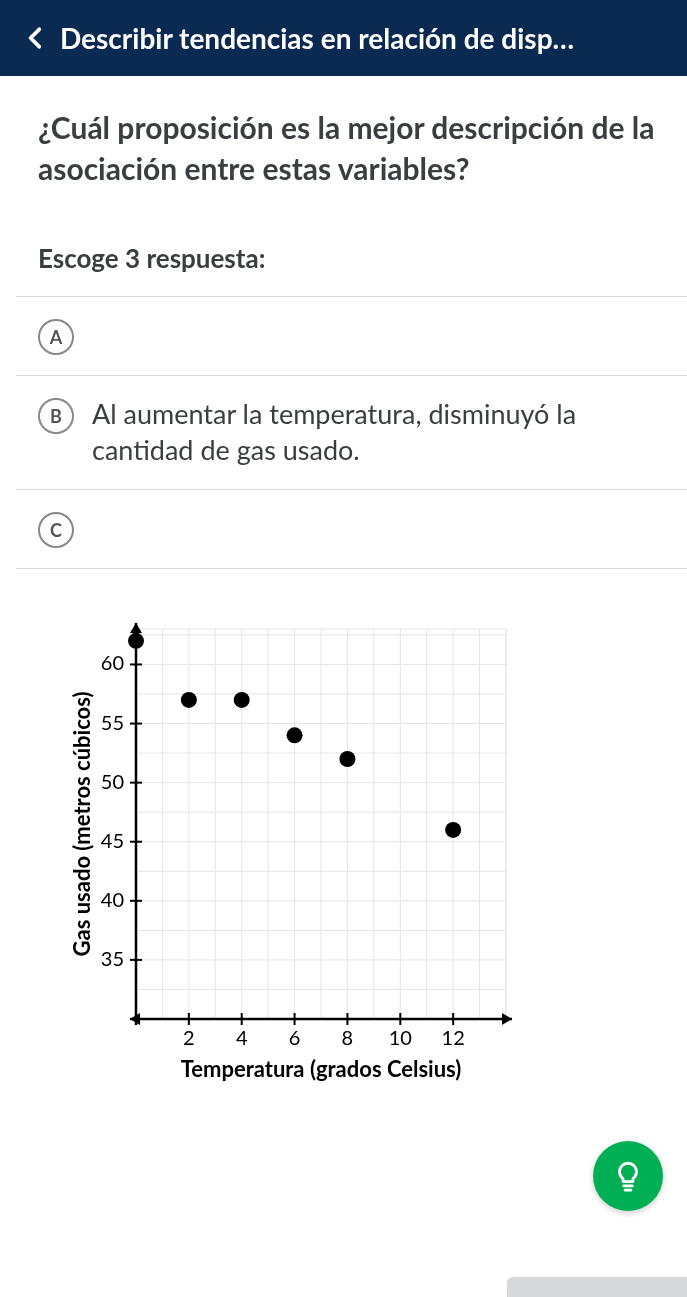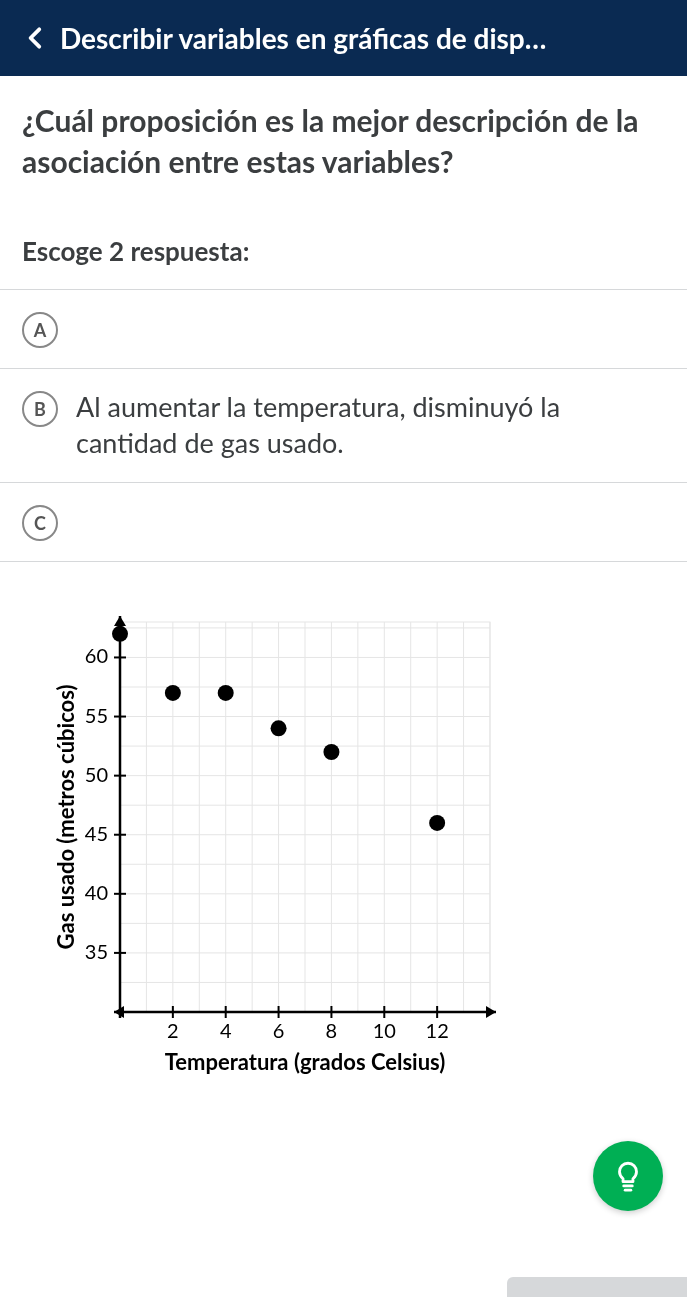--- a/index.html
+++ b/index.html
@@ -29,21 +29,22 @@
   }
   .header-title {
     font-size: 28px;
     font-weight: 700;
     white-space: nowrap;
     overflow: hidden;
     text-overflow: ellipsis;
     flex: 1;
   }
   .content {
-    padding: 24px 22px 0 22px;
+    padding: 31px 22px 0 22px;
+    margin-left: 16px;
   }
   .question {
     font-size: 30px;
     font-weight: 700;
     color: #3b3e40;
     line-height: 1.35;
     margin-bottom: 54px;
   }
   .instruction {
     font-size: 26px;
@@ -117,26 +118,26 @@
 </style>
 </head>
 <body>
 
 <div class="header">
   <div class="back-btn">
     <svg width="26" height="26" viewBox="0 0 24 24">
       <path d="M15 4 L7 12 L15 20" stroke="#fff" stroke-width="3.5" fill="none" stroke-linecap="round" stroke-linejoin="round"></path>
     </svg>
   </div>
-  <div class="header-title">Describir variables en gráficas de disp…</div>
+  <div class="header-title">Describir tendencias en relación de disp…</div>
 </div>
 
 <div class="content">
   <div class="question">¿Cuál proposición es la mejor descripción de la asociación entre estas variables?</div>
-  <div class="instruction">Escoge 2 respuesta:</div>
+  <div class="instruction">Escoge 3 respuesta:</div>
 
   <div class="answers">
     <div class="answer">
       <div class="radio-letter">A</div>
     </div>
     <div class="answer">
       <div class="radio-letter">B</div>
       <div class="answer-text">Al aumentar la temperatura, disminuyó la cantidad de gas usado.</div>
     </div>
     <div class="answer">

